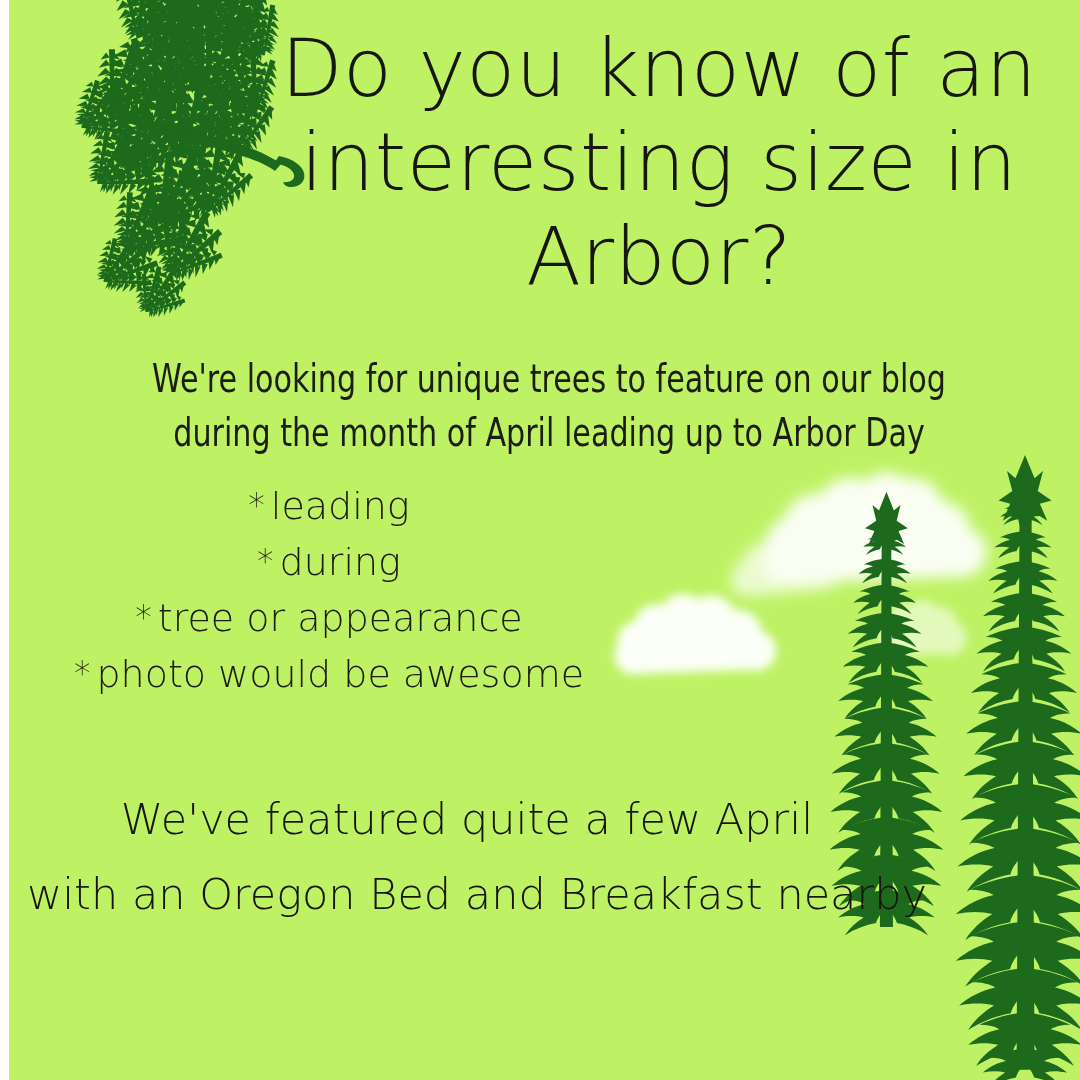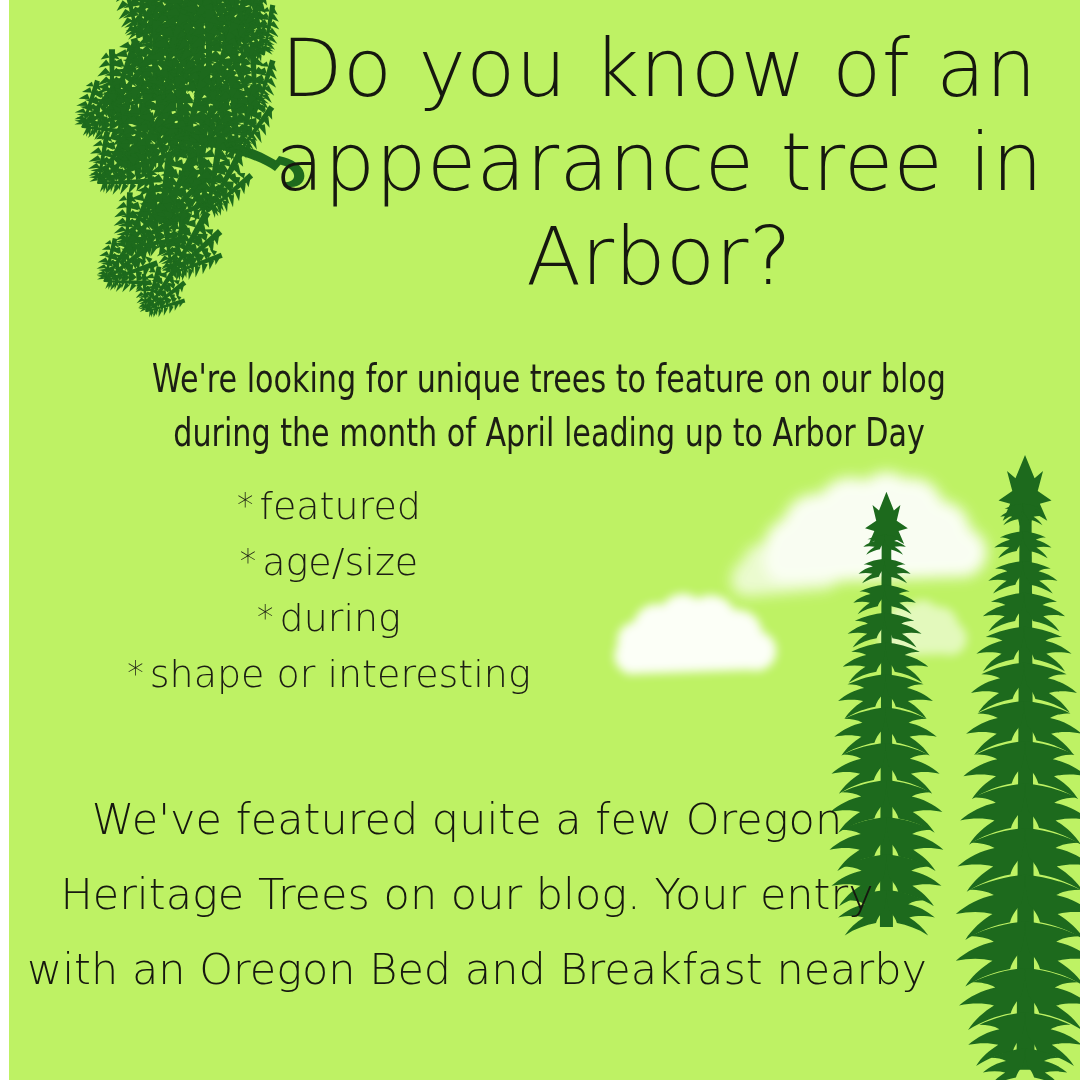--- a/index.html
+++ b/index.html
@@ -421,43 +421,42 @@
           <use href="#spray" transform="scale(0.72)"></use>
         </g>
       <g transform="translate(104,316) rotate(214)">
           <use href="#spray" transform="scale(0.62)"></use>
         </g>
     </g>
   </svg>
 
   <div id="headline" class="textlayer">
     <span class="hl-line">Do you know of an</span>
-    <span class="hl-line">appearance tree in</span>
+    <span class="hl-line">interesting size in</span>
     <span class="hl-line">Arbor?</span>
   </div>
 
   <div id="intro" class="textlayer">
     <span class="intro-line">We're looking for unique trees to feature on our blog</span>
     <span class="intro-line">during the month of April leading up to Arbor Day</span>
   </div>
 
   <div id="criteria" class="textlayer">
     <span class="crit-item">
-      <span class="ast">*</span><span>featured</span>
-    </span>
-    <span class="crit-item">
-      <span class="ast">*</span><span>age/size</span>
+      <span class="ast">*</span><span>leading</span>
     </span>
     <span class="crit-item">
       <span class="ast">*</span><span>during</span>
     </span>
     <span class="crit-item">
-      <span class="ast">*</span><span>shape or interesting</span>
+      <span class="ast">*</span><span>tree or appearance</span>
+    </span>
+    <span class="crit-item">
+      <span class="ast">*</span><span>photo would be awesome</span>
     </span>
   </div>
 
   <div id="closing" class="textlayer">
-    <span class="close-line">We've featured quite a few Oregon</span>
-    <span class="close-line">Heritage Trees on our blog. Your entry</span>
+    <span class="close-line">We've featured quite a few April</span>
     <span class="close-line">with an Oregon Bed and Breakfast nearby</span>
   </div>
 
 </div>
 
 </body></html>

